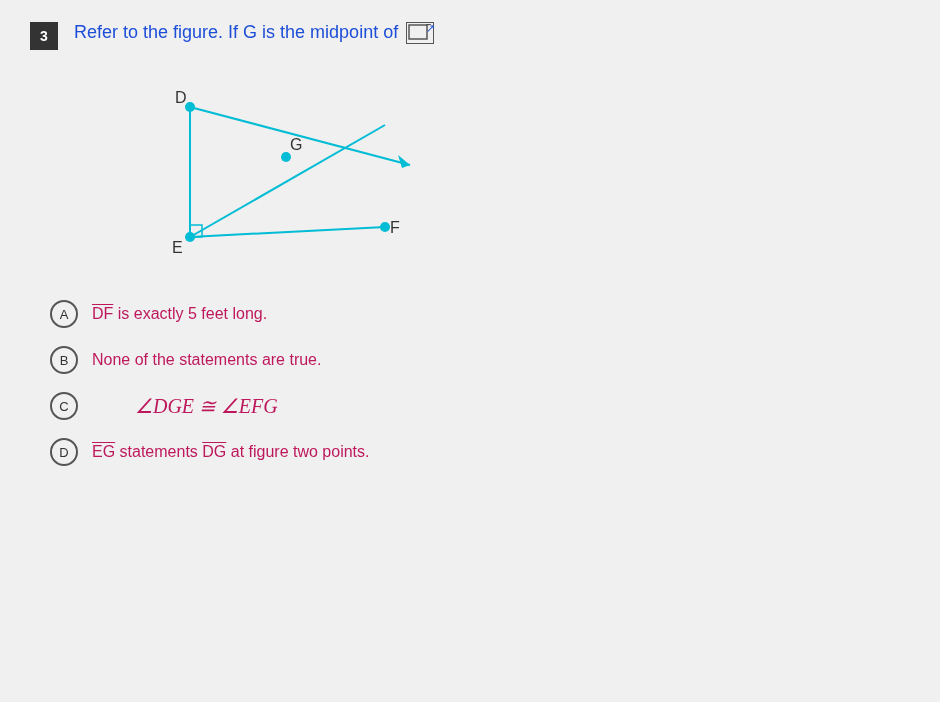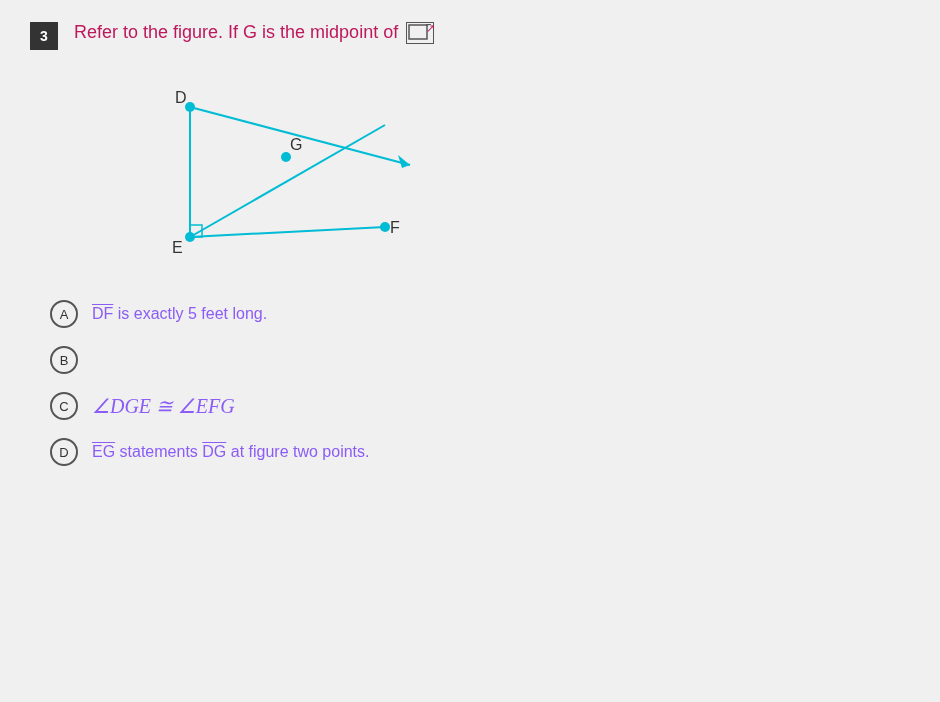--- a/index.html
+++ b/index.html
@@ -37,21 +37,21 @@
       align-items: center;
       justify-content: center;
       font-size: 14px;
       font-weight: bold;
       flex-shrink: 0;
       margin-top: 2px;
     }
 
     .question-text {
       font-size: 18px;
-      color: #be185d;
+      color: #1d4ed8;
       line-height: 1.4;
       display: flex;
       align-items: center;
       gap: 8px;
       flex-wrap: wrap;
     }
 
     .figure-icon {
       display: inline-flex;
       align-items: center;
@@ -111,33 +111,34 @@
       align-items: center;
       justify-content: center;
       font-size: 13px;
       color: #333;
       flex-shrink: 0;
       background: transparent;
     }
 
     .choice-text {
       font-size: 16px;
-      color: #8b5cf6;
+      color: #be185d;
       line-height: 1.4;
     }
 
     .overline {
       text-decoration: overline;
       font-style: normal;
     }
 
     .math-italic {
       font-style: italic;
       font-size: 20px;
       font-family: 'Times New Roman', serif;
+      margin-left: 43px;
     }
 
     .congruent-expr {
       display: inline-flex;
       align-items: center;
       gap: 4px;
     }
   </style>
 </head>
 <body>
@@ -195,20 +196,21 @@
       <div class="choice-text">
         <span class="overline">DF</span>
         <span> is exactly 5 feet long.</span>
       </div>
     </div>
 
     <div class="choice">
       <div class="choice-circle">
         <span>B</span>
       </div>
+      <div class="choice-text">None of the statements are true.</div>
     </div>
 
     <div class="choice">
       <div class="choice-circle">
         <span>C</span>
       </div>
       <div class="choice-text congruent-expr">
         <span class="math-italic">∠<em>DGE</em> ≅ ∠<em>EFG</em></span>
       </div>
     </div>

